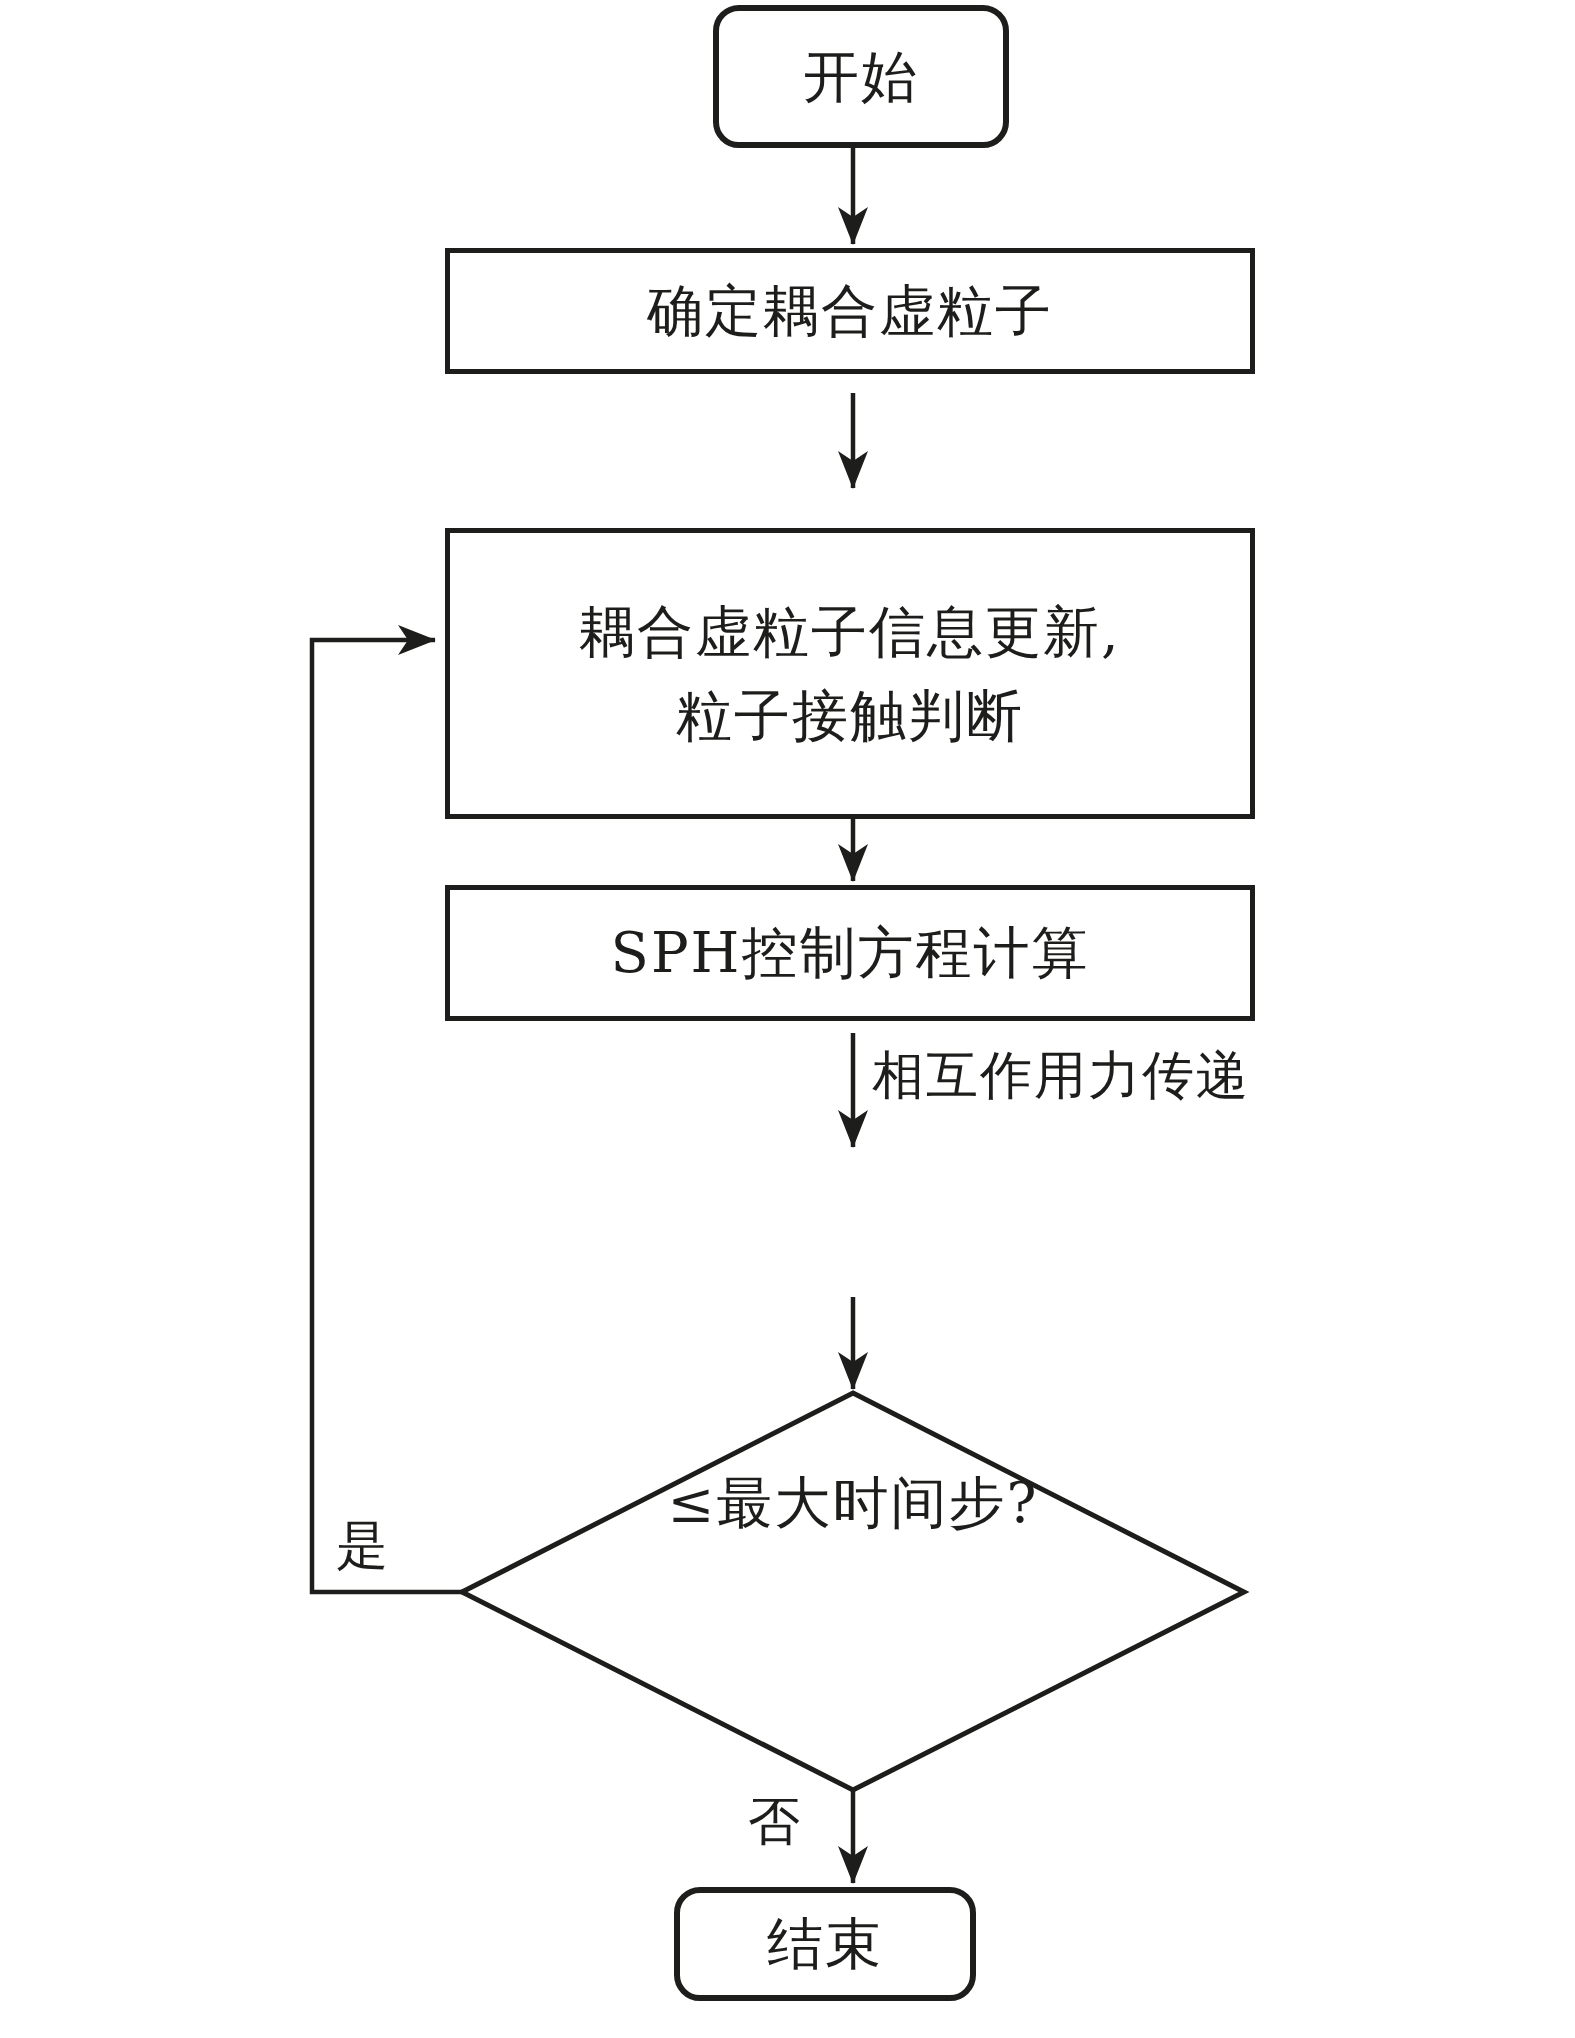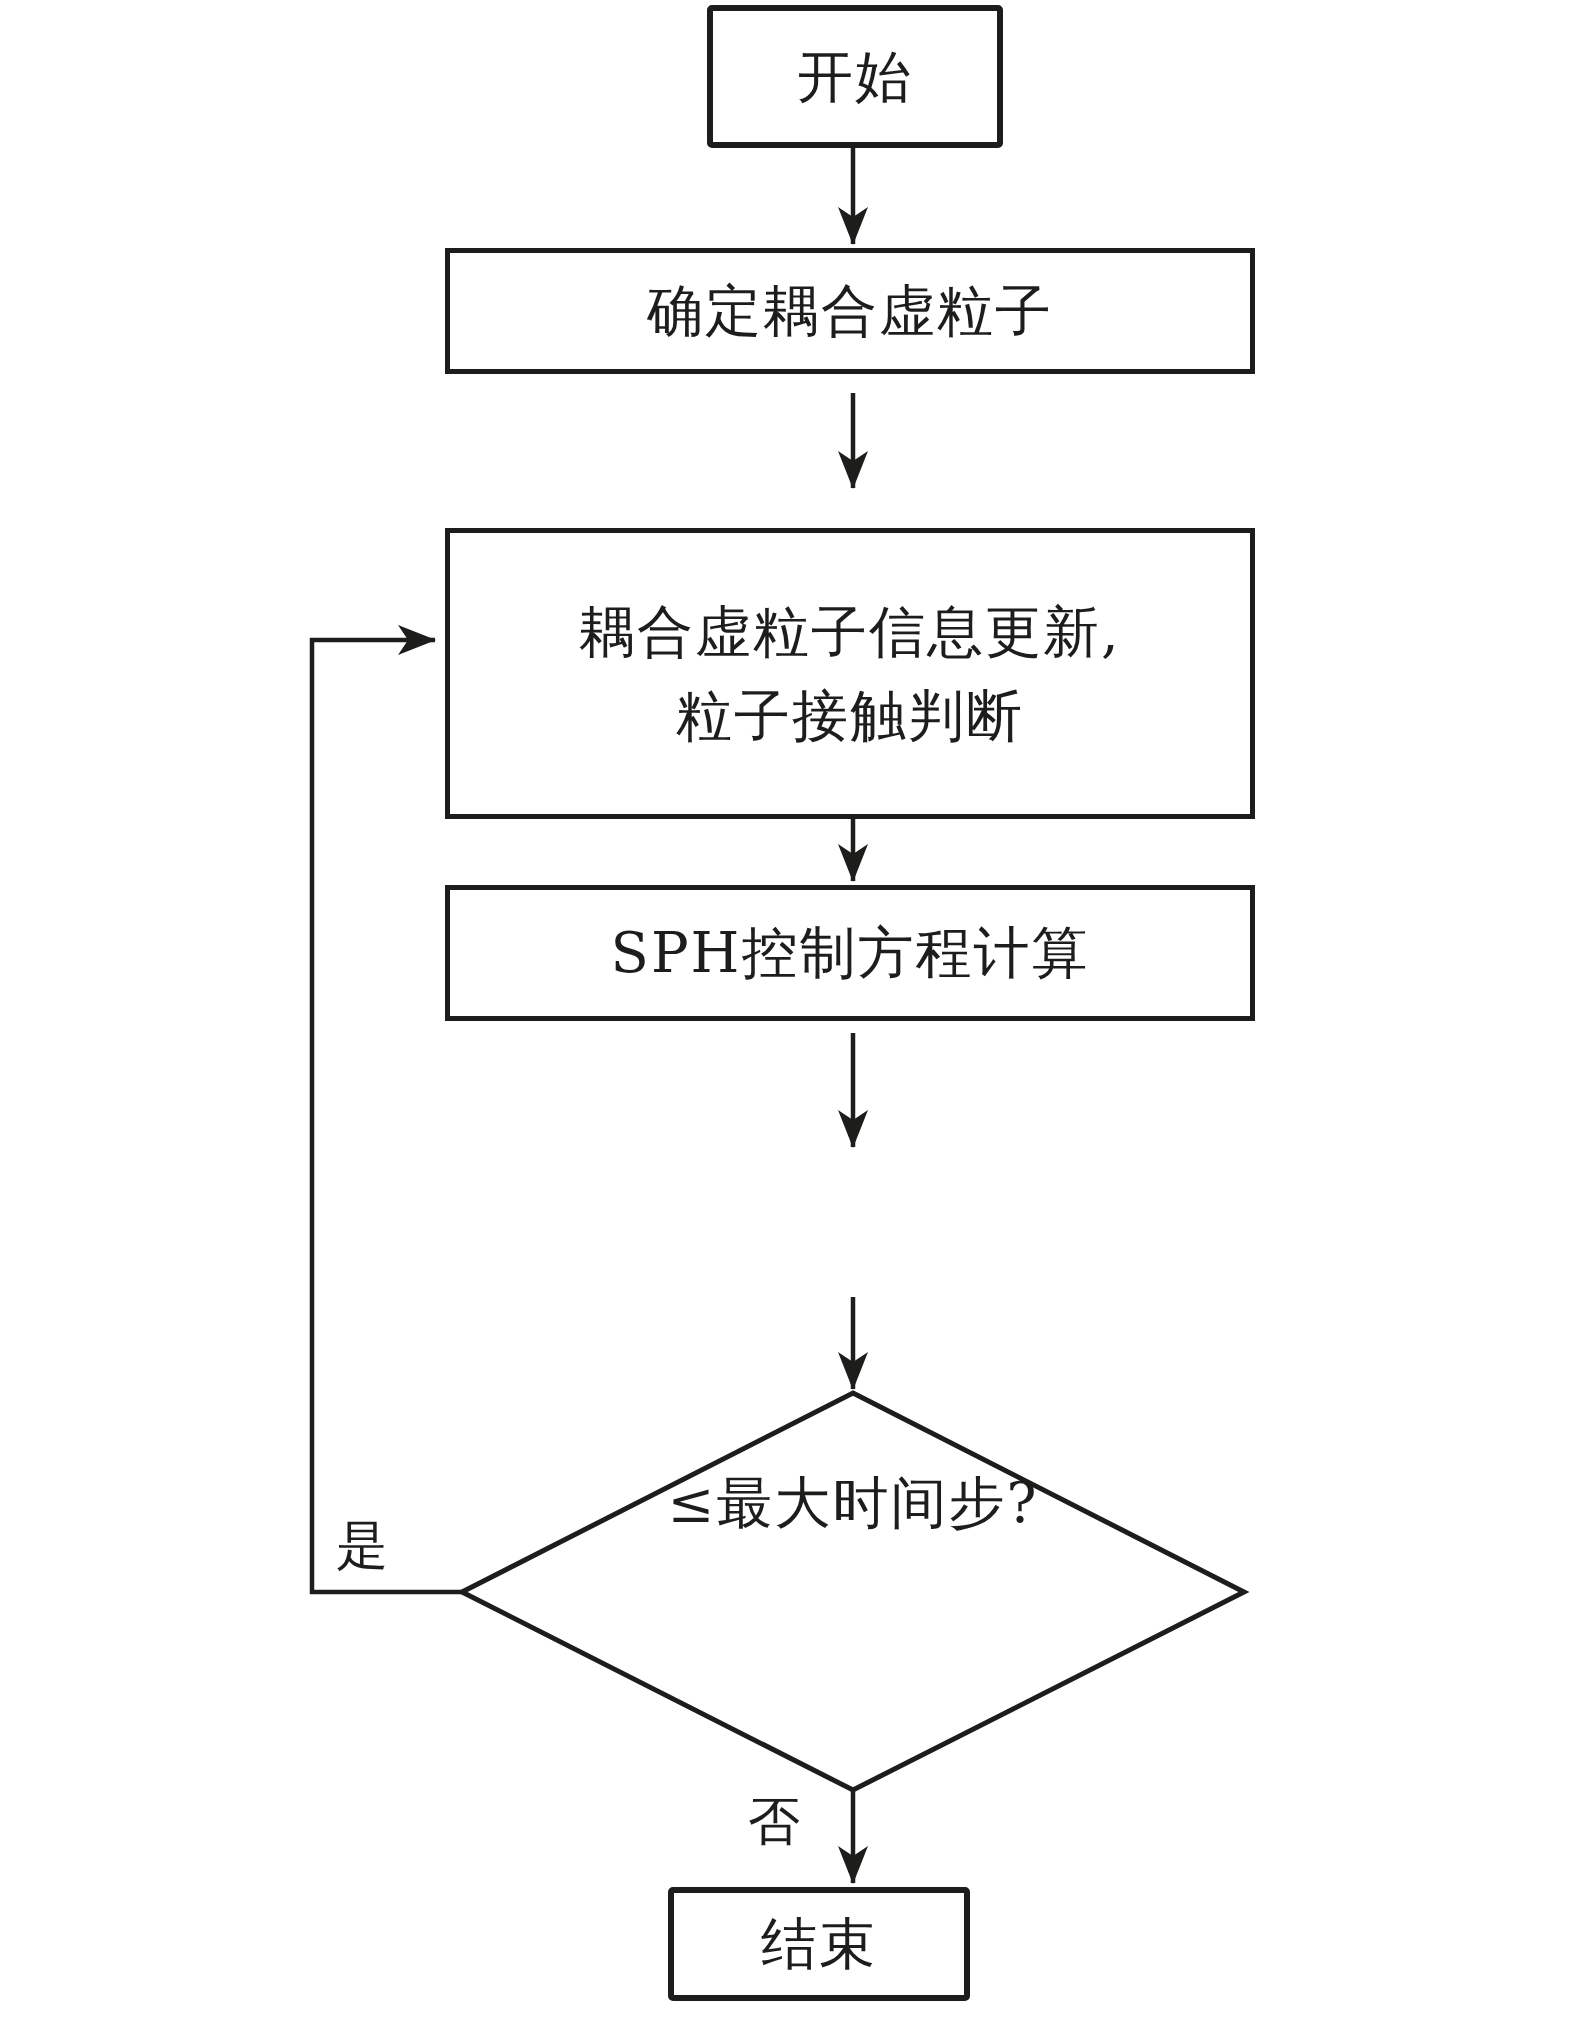--- a/index.html
+++ b/index.html
@@ -31,21 +31,22 @@
     display: flex;
     align-items: center;
     justify-content: center;
     text-align: center;
     font-size: 56px;
     line-height: 1.5;
     letter-spacing: 2px;
   }
   .terminal {
     border-width: 6px;
-    border-radius: 5px;
+    border-radius: 26px;
+    margin-left: 6px;
   }
   .node-start   { left: 707px; top: 5px;    width: 296px; height: 143px; }
   .node-determine { left: 445px; top: 248px; width: 810px; height: 126px; }
   .node-update  { left: 445px; top: 492px;  width: 810px; height: 291px; margin-top: 36px; }
   .node-sph     { left: 445px; top: 885px;  width: 810px; height: 136px; }
   .node-pd      { left: 445px; top: 1151px; width: 810px; height: 146px; }
   .node-end     { left: 668px; top: 1887px; width: 302px; height: 114px; }
   .decision-text {
     position: absolute;
     left: 503px; top: 1452px; width: 700px; height: 104px;
@@ -109,16 +110,17 @@
 
 
   <div class="decision-text">
     <span>≤最大时间步?</span>
   </div>
 
   <div class="node terminal node-end">
     <span>结束</span>
   </div>
 
+  <div class="edge-label label-force">相互作用力传递</div>
   <div class="edge-label label-yes">是</div>
   <div class="edge-label label-no">否</div>
 
 </div>
 
 </body></html>

